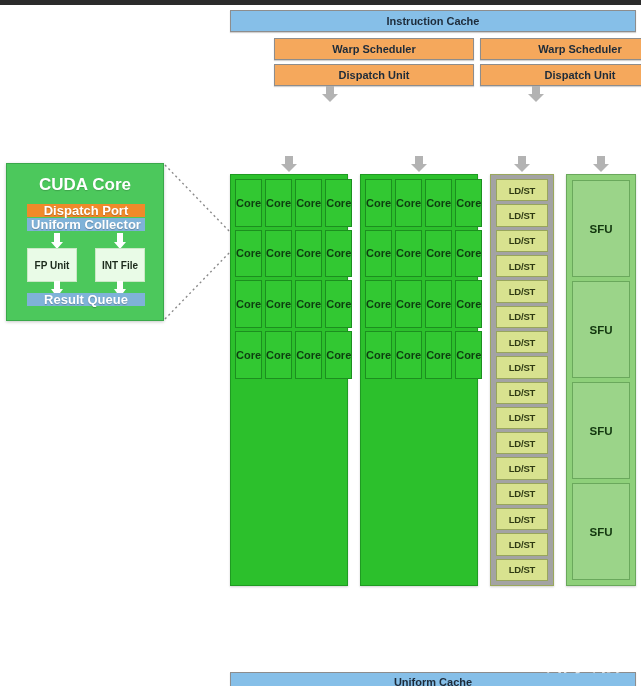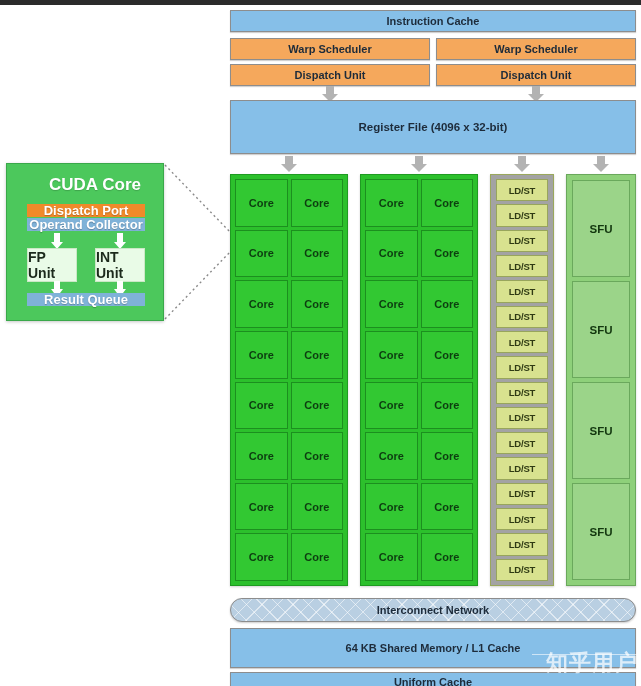--- a/index.html
+++ b/index.html
@@ -17,21 +17,21 @@
 
   .blk{
     box-sizing:border-box;
     border:1px solid #8d8d8d;
     font-size:11px;font-weight:bold;color:#1d2b3a;
     display:flex;align-items:center;justify-content:center;
     text-align:center;line-height:1.1;
     box-shadow:0 1px 1px rgba(0,0,0,.18);
   }
   .blue{background:#86bfe8;}
-  .orange{background:#f5a85c;}
+  .orange{background:#f5a85c;margin-left:44px;}
 
   .instr{position:absolute;left:2px;top:4px;width:406px;height:22px;}
   .ws-l{position:absolute;left:2px;top:32px;width:200px;height:22px;}
   .ws-r{position:absolute;left:208px;top:32px;width:200px;height:22px;}
   .du-l{position:absolute;left:2px;top:58px;width:200px;height:22px;}
   .du-r{position:absolute;left:208px;top:58px;width:200px;height:22px;}
   .regfile{position:absolute;left:2px;top:94px;width:406px;height:54px;font-size:11.5px;}
 
   
   .arw{position:absolute;width:16px;height:16px;}
@@ -45,21 +45,21 @@
   .col-ldst{background:#a3a3a3;border-color:#9aa85c;}
   .col-sfu{background:#8ed07a;border-color:#6aa85c;}
 
   .c1{left:2px;width:118px;}
   .c2{left:132px;width:118px;}
   .c3{left:262px;width:64px;}
   .c4{left:338px;width:70px;padding-left:23px;}
 
   .core-grid{
     position:absolute;left:4px;top:4px;right:4px;bottom:4px;
-    display:grid;grid-template-columns:1fr 1fr;grid-template-rows:repeat(8,1fr);
+    display:grid;grid-template-columns:1fr 1fr 1fr 1fr;grid-template-rows:repeat(8,1fr);
     gap:3px;
   }
   .core-cell{
     box-sizing:border-box;background:#32c832;border:1px solid #1c8f1f;
     display:flex;align-items:center;justify-content:center;
     font-size:11px;font-weight:bold;color:#0d3d10;
   }
 
   .ldst-grid{
     position:absolute;left:5px;top:4px;right:5px;bottom:4px;
@@ -112,36 +112,35 @@
   
   .cuda{
     position:absolute;left:6px;top:163px;width:158px;height:158px;
     box-sizing:border-box;background:#4cc85c;border:1px solid #3aa84a;
     box-shadow:0 1px 3px rgba(0,0,0,.22);
   }
   .cuda-title{
     position:absolute;left:0;top:11px;width:100%;text-align:center;
     font-size:17px;font-weight:bold;color:#ffffff;
     text-shadow:0 1px 1px rgba(0,0,0,.18);
-    padding-left:10px;
   }
   .cuda-bar{
     position:absolute;left:20px;width:118px;height:13px;box-sizing:border-box;
     display:flex;align-items:center;justify-content:center;
     font-size:13px;font-weight:bold;color:#ffffff;
     text-shadow:0 1px 1px rgba(0,0,0,.25);
   }
   .dport{top:40px;background:#f08a2a;}
   .ocoll{top:54px;background:#7fb2d8;}
   .rqueue{top:129px;background:#7fb2d8;}
   .unit{
     position:absolute;top:84px;width:50px;height:34px;box-sizing:border-box;
     background:#e9fbe7;border:1px solid #cbe8c6;
     display:flex;align-items:center;justify-content:center;
-    font-size:14px;font-weight:bold;color:#1c2a1c;
+    font-size:10px;font-weight:bold;color:#1c2a1c;
   }
   .fp{left:20px;} .intu{left:88px;}
 
   .wa{position:absolute;width:12px;height:16px;}
 
   .dots{position:absolute;left:0;top:0;width:641px;height:686px;pointer-events:none;}
 </style>
 </head>
 <body>
 
@@ -149,31 +148,31 @@
 
 <svg class="dots">
   <line x1="165" y1="165" x2="230" y2="232" stroke="#8a8a8a" stroke-width="1.4" stroke-dasharray="2,3"></line>
   <line x1="165" y1="319" x2="230" y2="252" stroke="#8a8a8a" stroke-width="1.4" stroke-dasharray="2,3"></line>
 </svg>
 
 <div class="cuda">
   <div class="cuda-title">CUDA Core</div>
 
   <div class="cuda-bar dport">Dispatch Port</div>
-  <div class="cuda-bar ocoll">Operand Collector</div>
+  <div class="cuda-bar ocoll">Uniform Collector</div>
 
   <svg class="wa" style="left:44px;top:69px;">
     <polygon points="3,0 9,0 9,9 12,9 6,16 0,9 3,9" fill="#ffffff"></polygon>
   </svg>
   <svg class="wa" style="left:107px;top:69px;">
     <polygon points="3,0 9,0 9,9 12,9 6,16 0,9 3,9" fill="#ffffff"></polygon>
   </svg>
 
   <div class="unit fp">FP Unit</div>
-  <div class="unit intu">INT Unit</div>
+  <div class="unit intu">INT File</div>
 
   <svg class="wa" style="left:44px;top:117px;">
     <polygon points="3,0 9,0 9,8 12,8 6,16 0,8 3,8" fill="#ffffff"></polygon>
   </svg>
   <svg class="wa" style="left:107px;top:117px;">
     <polygon points="3,0 9,0 9,8 12,8 6,16 0,8 3,8" fill="#ffffff"></polygon>
   </svg>
 
   <div class="cuda-bar rqueue">Result Queue</div>
 </div>
@@ -188,21 +187,20 @@
   <div class="blk orange du-l">Dispatch Unit</div>
   <div class="blk orange du-r">Dispatch Unit</div>
 
   <svg class="arw" style="left:94px;top:80px;">
     <polygon points="4,0 12,0 12,8 16,8 8,16 0,8 4,8" fill="#b3b3b3"></polygon>
   </svg>
   <svg class="arw" style="left:300px;top:80px;">
     <polygon points="4,0 12,0 12,8 16,8 8,16 0,8 4,8" fill="#b3b3b3"></polygon>
   </svg>
 
-  <div class="blk blue regfile">Register File (4096 x 32-bit)</div>
 
   <svg class="arw" style="left:53px;top:150px;">
     <polygon points="4,0 12,0 12,8 16,8 8,16 0,8 4,8" fill="#b3b3b3"></polygon>
   </svg>
   <svg class="arw" style="left:183px;top:150px;">
     <polygon points="4,0 12,0 12,8 16,8 8,16 0,8 4,8" fill="#b3b3b3"></polygon>
   </svg>
   <svg class="arw" style="left:286px;top:150px;">
     <polygon points="4,0 12,0 12,8 16,8 8,16 0,8 4,8" fill="#b3b3b3"></polygon>
   </svg>
@@ -275,18 +273,16 @@
 
   <div class="col col-sfu c4">
     <div class="sfu-grid" id="sfu-grid">
         <div class="sfu-cell">SFU</div>
         <div class="sfu-cell">SFU</div>
         <div class="sfu-cell">SFU</div>
         <div class="sfu-cell">SFU</div>
       </div>
   </div>
 
-  <div class="icn">Interconnect Network</div>
-  <div class="blk blue shmem">64 KB Shared Memory / L1 Cache</div>
   <div class="blk blue ucache">Uniform Cache</div>
 </div>
 
 <div class="wm">知乎用户</div>
 
 </body></html>

